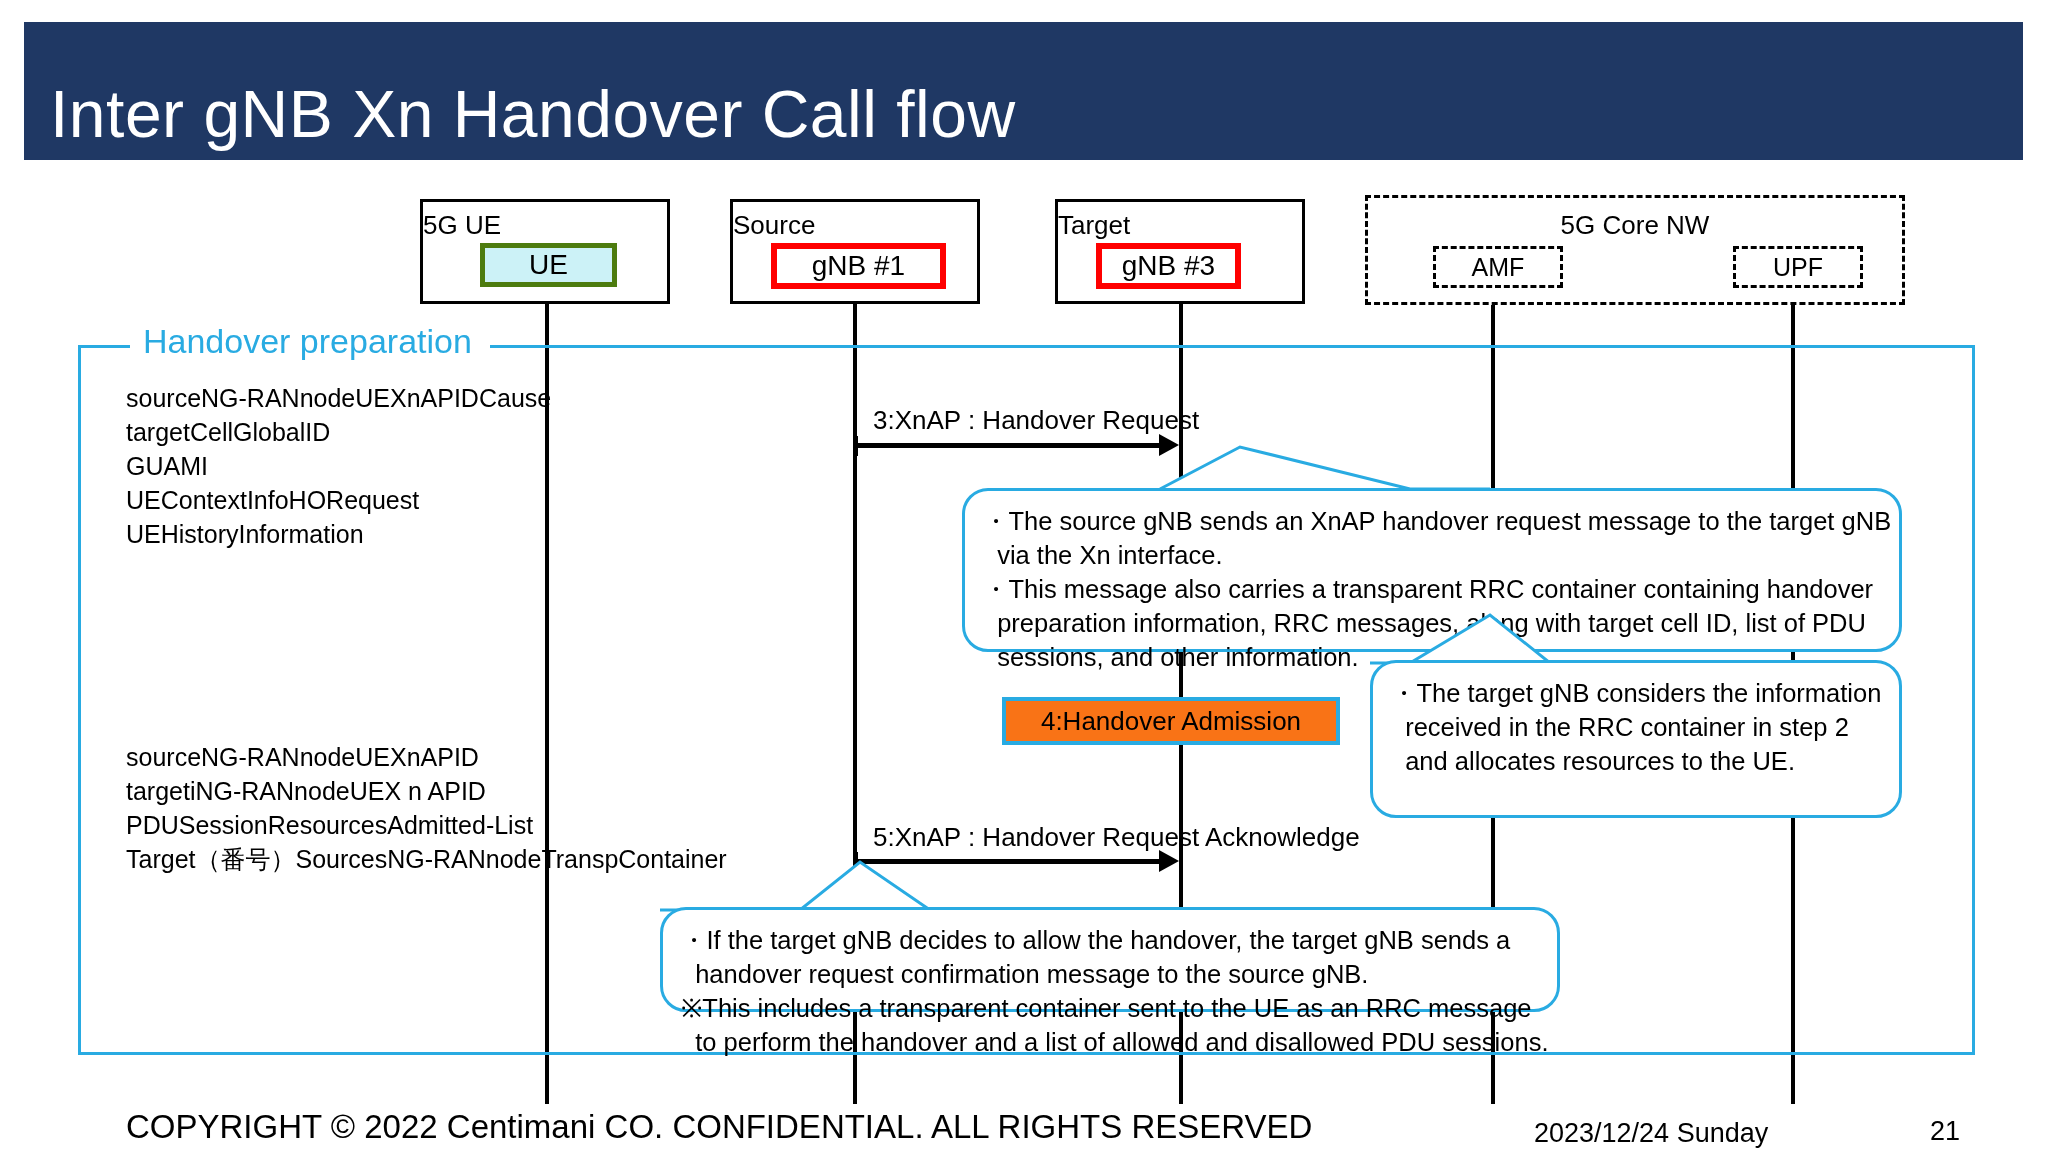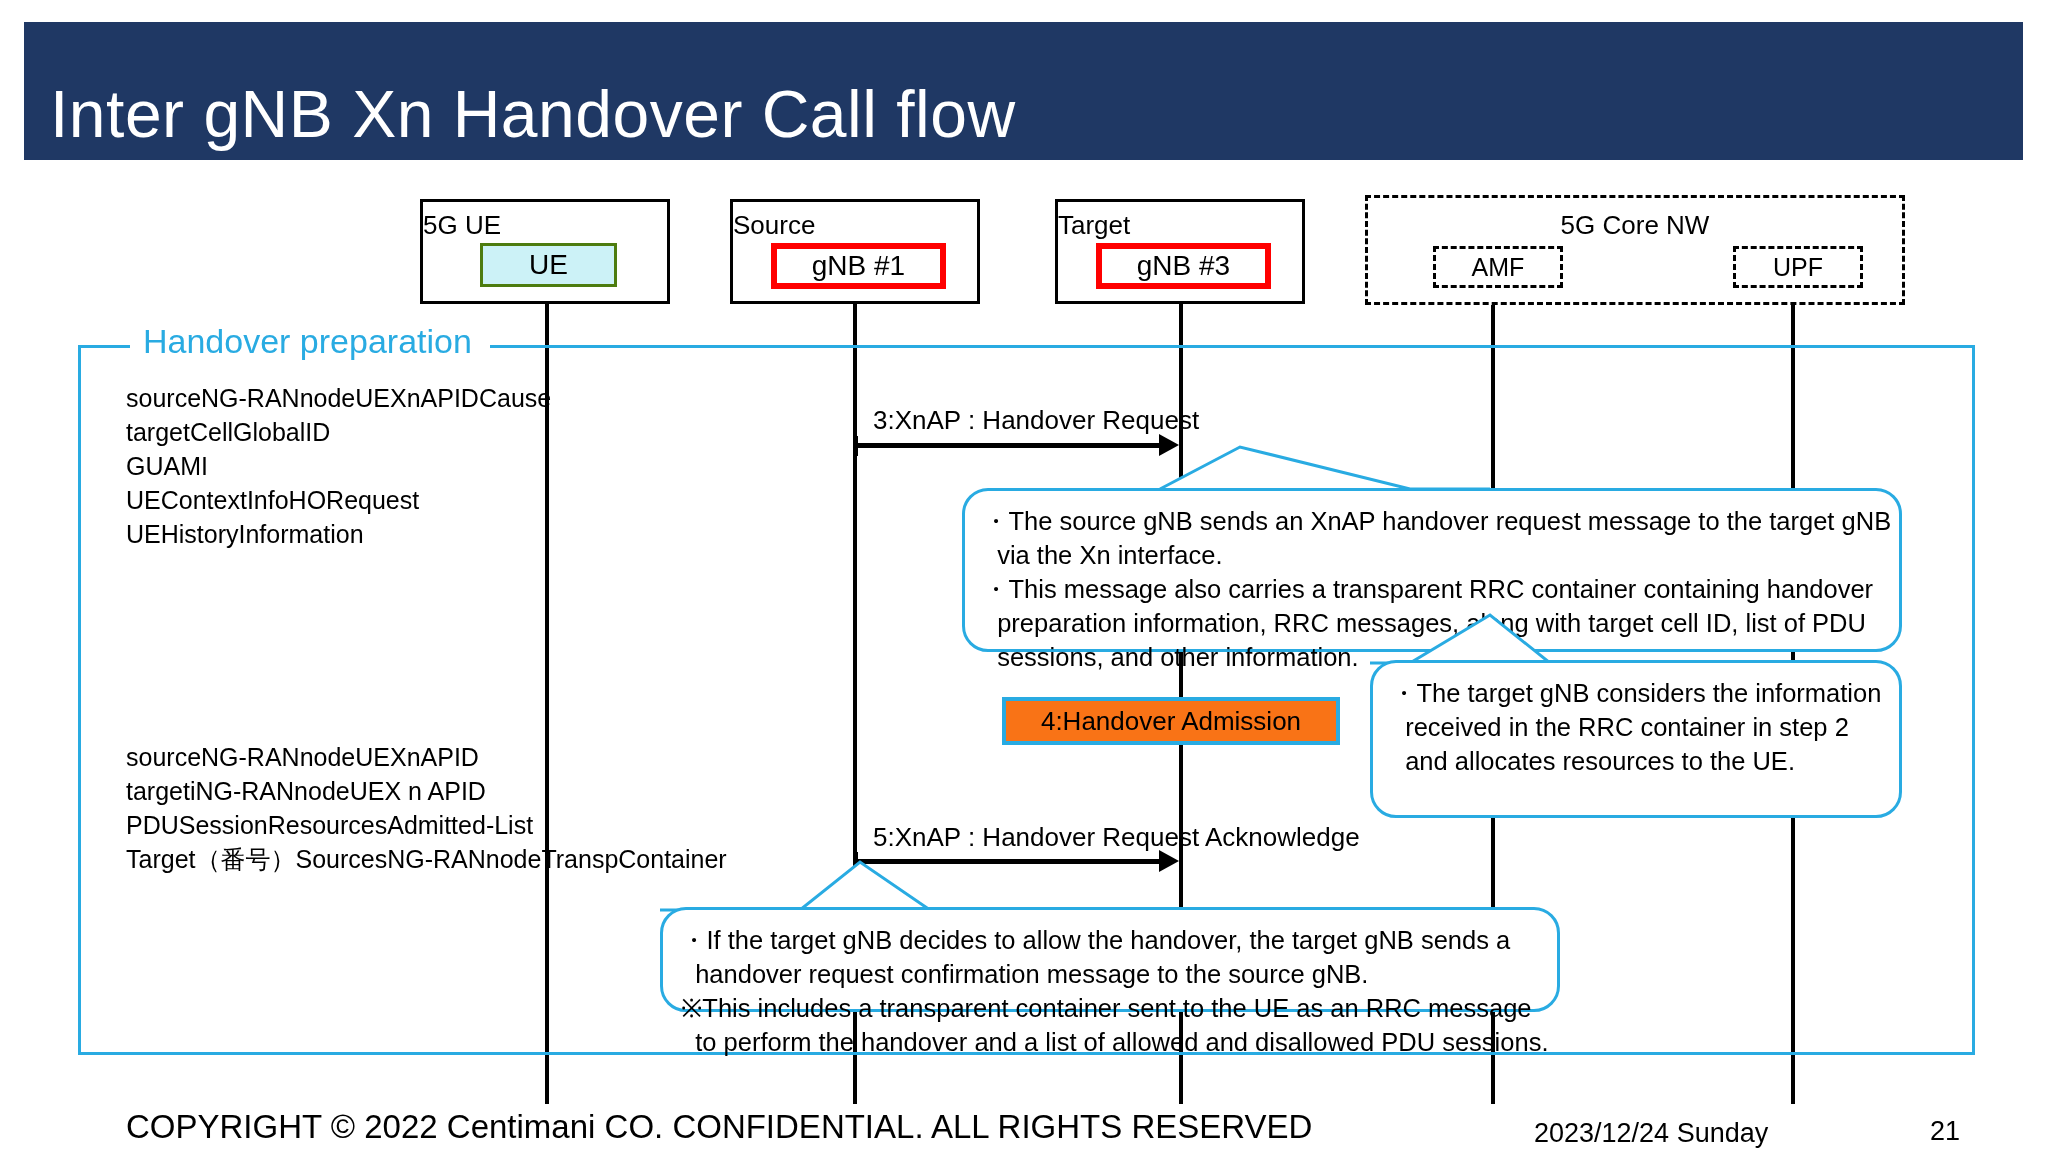--- a/index.html
+++ b/index.html
@@ -61,21 +61,21 @@
     text-align: center;
     font-size: 28px;
     color: #000000;
     line-height: 1;
     display: flex;
     align-items: center;
     justify-content: center;
     white-space: nowrap;
   }
   .inner-ue {
-    border: 3px solid #4d7c0f;
+    border: 5px solid #4d7c0f;
     background: #CCF2F7;
   }
   .inner-red {
     border: 6px solid #FF0000;
     background: #ffffff;
   }
   .core-box {
     position: absolute;
     box-sizing: border-box;
     border: 3px dashed #000000;
@@ -259,21 +259,21 @@
   <div class="inner-box inner-ue" style="left:57px; top:41px; width:137px; height:44px;">UE</div>
 </div>
 
 <div class="actor-box" style="left:730px; top:199px; width:250px; height:105px;padding-left:44px;">
   <div class="actor-title">Source</div>
   <div class="inner-box inner-red" style="left:38px; top:41px; width:175px; height:46px;">gNB #1</div>
 </div>
 
 <div class="actor-box" style="left:1055px; top:199px; width:250px; height:105px;">
   <div class="actor-title">Target</div>
-  <div class="inner-box inner-red" style="left:38px; top:41px; width:175px; height:46px;text-align:center;">gNB #3</div>
+  <div class="inner-box inner-red" style="left:38px; top:41px; width:145px; height:46px;text-align:center;">gNB #3</div>
 </div>
 
 <div class="core-box" style="left:1365px; top:195px; width:540px; height:110px;">
   <div class="core-title">5G Core NW</div>
   <div class="core-inner" style="left:65px; top:48px; width:130px; height:42px;">AMF</div>
   <div class="core-inner" style="left:365px; top:48px; width:130px; height:42px;">UPF</div>
 </div>
 
 <div class="phase-top-left"></div>
 <div class="phase-top-right"></div>

